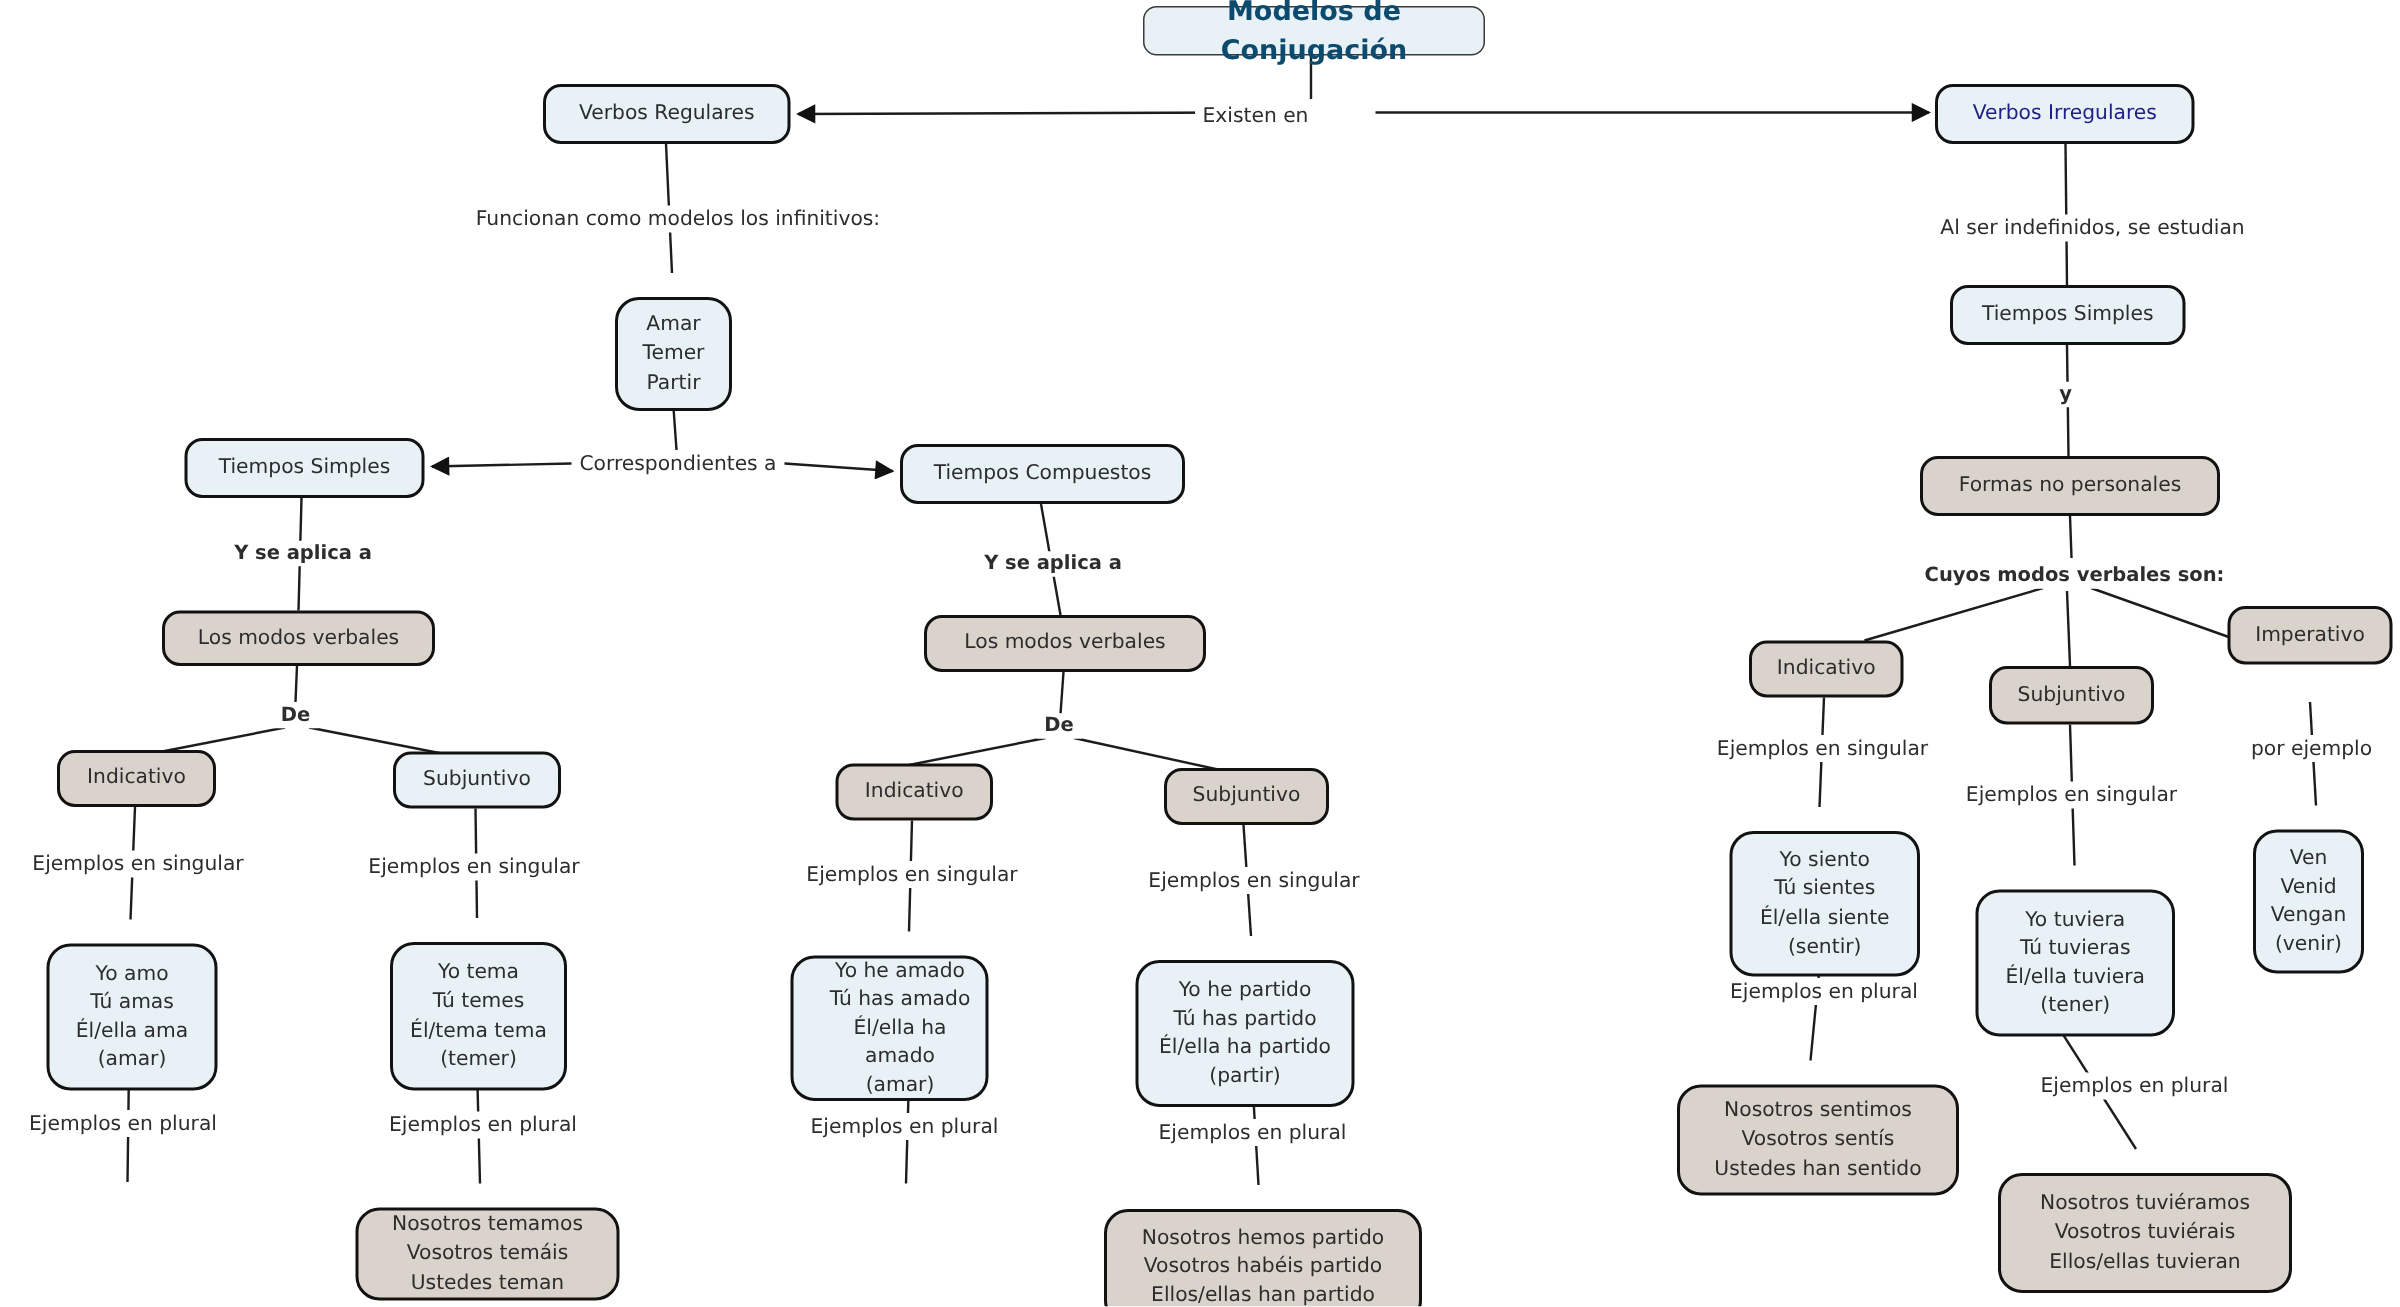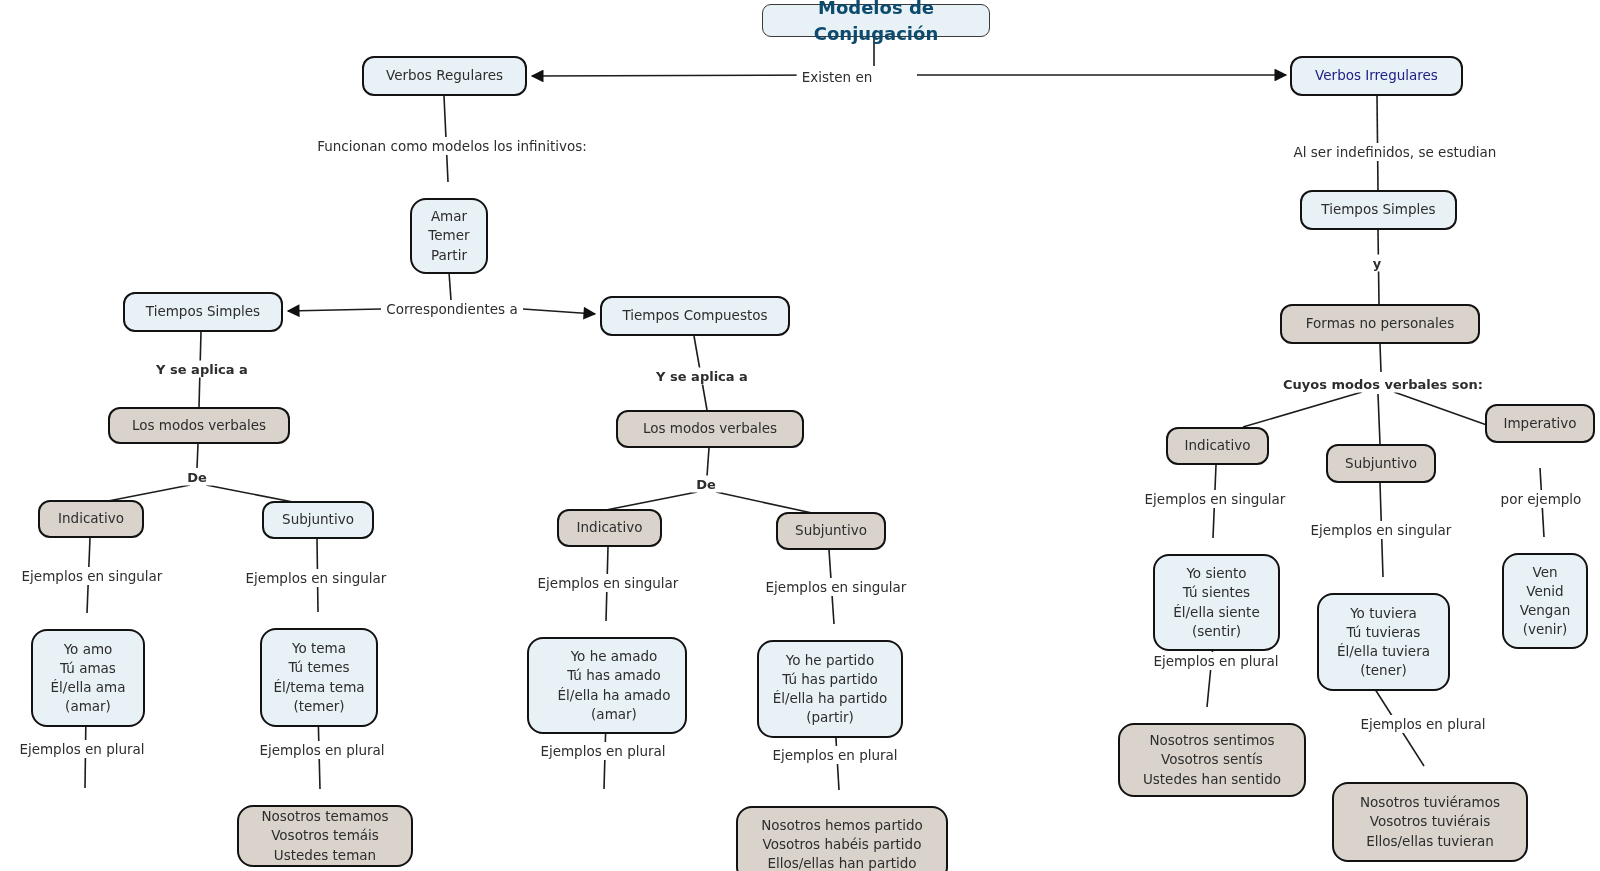--- a/index.html
+++ b/index.html
@@ -124,21 +124,21 @@
   <div class="node blue r16" style="left:260px;top:612px;width:118px;height:99px;">Yo tema
 Tú temes
 Él/tema tema
 (temer)</div>
   <div class="node tan r16" style="left:237px;top:789px;width:176px;height:62px;">Nosotros temamos
 Vosotros temáis
 Ustedes teman</div>
   <div class="node tan" style="left:616px;top:410px;width:188px;height:38px;">Los modos verbales</div>
   <div class="node tan" style="left:557px;top:509px;width:105px;height:38px;">Indicativo</div>
   <div class="node tan" style="left:776px;top:512px;width:110px;height:38px;">Subjuntivo</div>
-  <div class="node blue r16" style="left:527px;top:621px;width:160px;height:97px;padding-left:20px;">Yo he amado
+  <div class="node blue r16" style="left:527px;top:621px;width:132px;height:97px;padding-left:20px;">Yo he amado
 Tú has amado
 Él/ella ha amado
 (amar)</div>
   <div class="node blue r16" style="left:757px;top:624px;width:146px;height:98px;">Yo he partido
 Tú has partido
 Él/ella ha partido
 (partir)</div>
   <div class="node tan r16" style="left:736px;top:790px;width:212px;height:77px;">Nosotros hemos partido
 Vosotros habéis partido
 Ellos/ellas han partido</div>
@@ -148,21 +148,21 @@
   <div class="node tan" style="left:1326px;top:444px;width:110px;height:39px;">Subjuntivo</div>
   <div class="node tan" style="left:1485px;top:404px;width:110px;height:39px;">Imperativo</div>
   <div class="node blue r16" style="left:1153px;top:538px;width:127px;height:97px;">Yo siento
 Tú sientes
 Él/ella siente
 (sentir)</div>
   <div class="node blue r16" style="left:1317px;top:577px;width:133px;height:98px;">Yo tuviera
 Tú tuvieras
 Él/ella tuviera
 (tener)</div>
-  <div class="node blue r16" style="left:1502px;top:537px;width:86px;height:96px;">Ven
+  <div class="node blue r16" style="left:1502px;top:537px;width:74px;height:96px;">Ven
 Venid
 Vengan
 (venir)</div>
   <div class="node tan r16" style="left:1118px;top:707px;width:188px;height:74px;">Nosotros sentimos
 Vosotros sentís
 Ustedes han sentido</div>
   <div class="node tan r16" style="left:1332px;top:766px;width:196px;height:80px;">Nosotros tuviéramos
 Vosotros tuviérais
 Ellos/ellas tuvieran</div>
 

